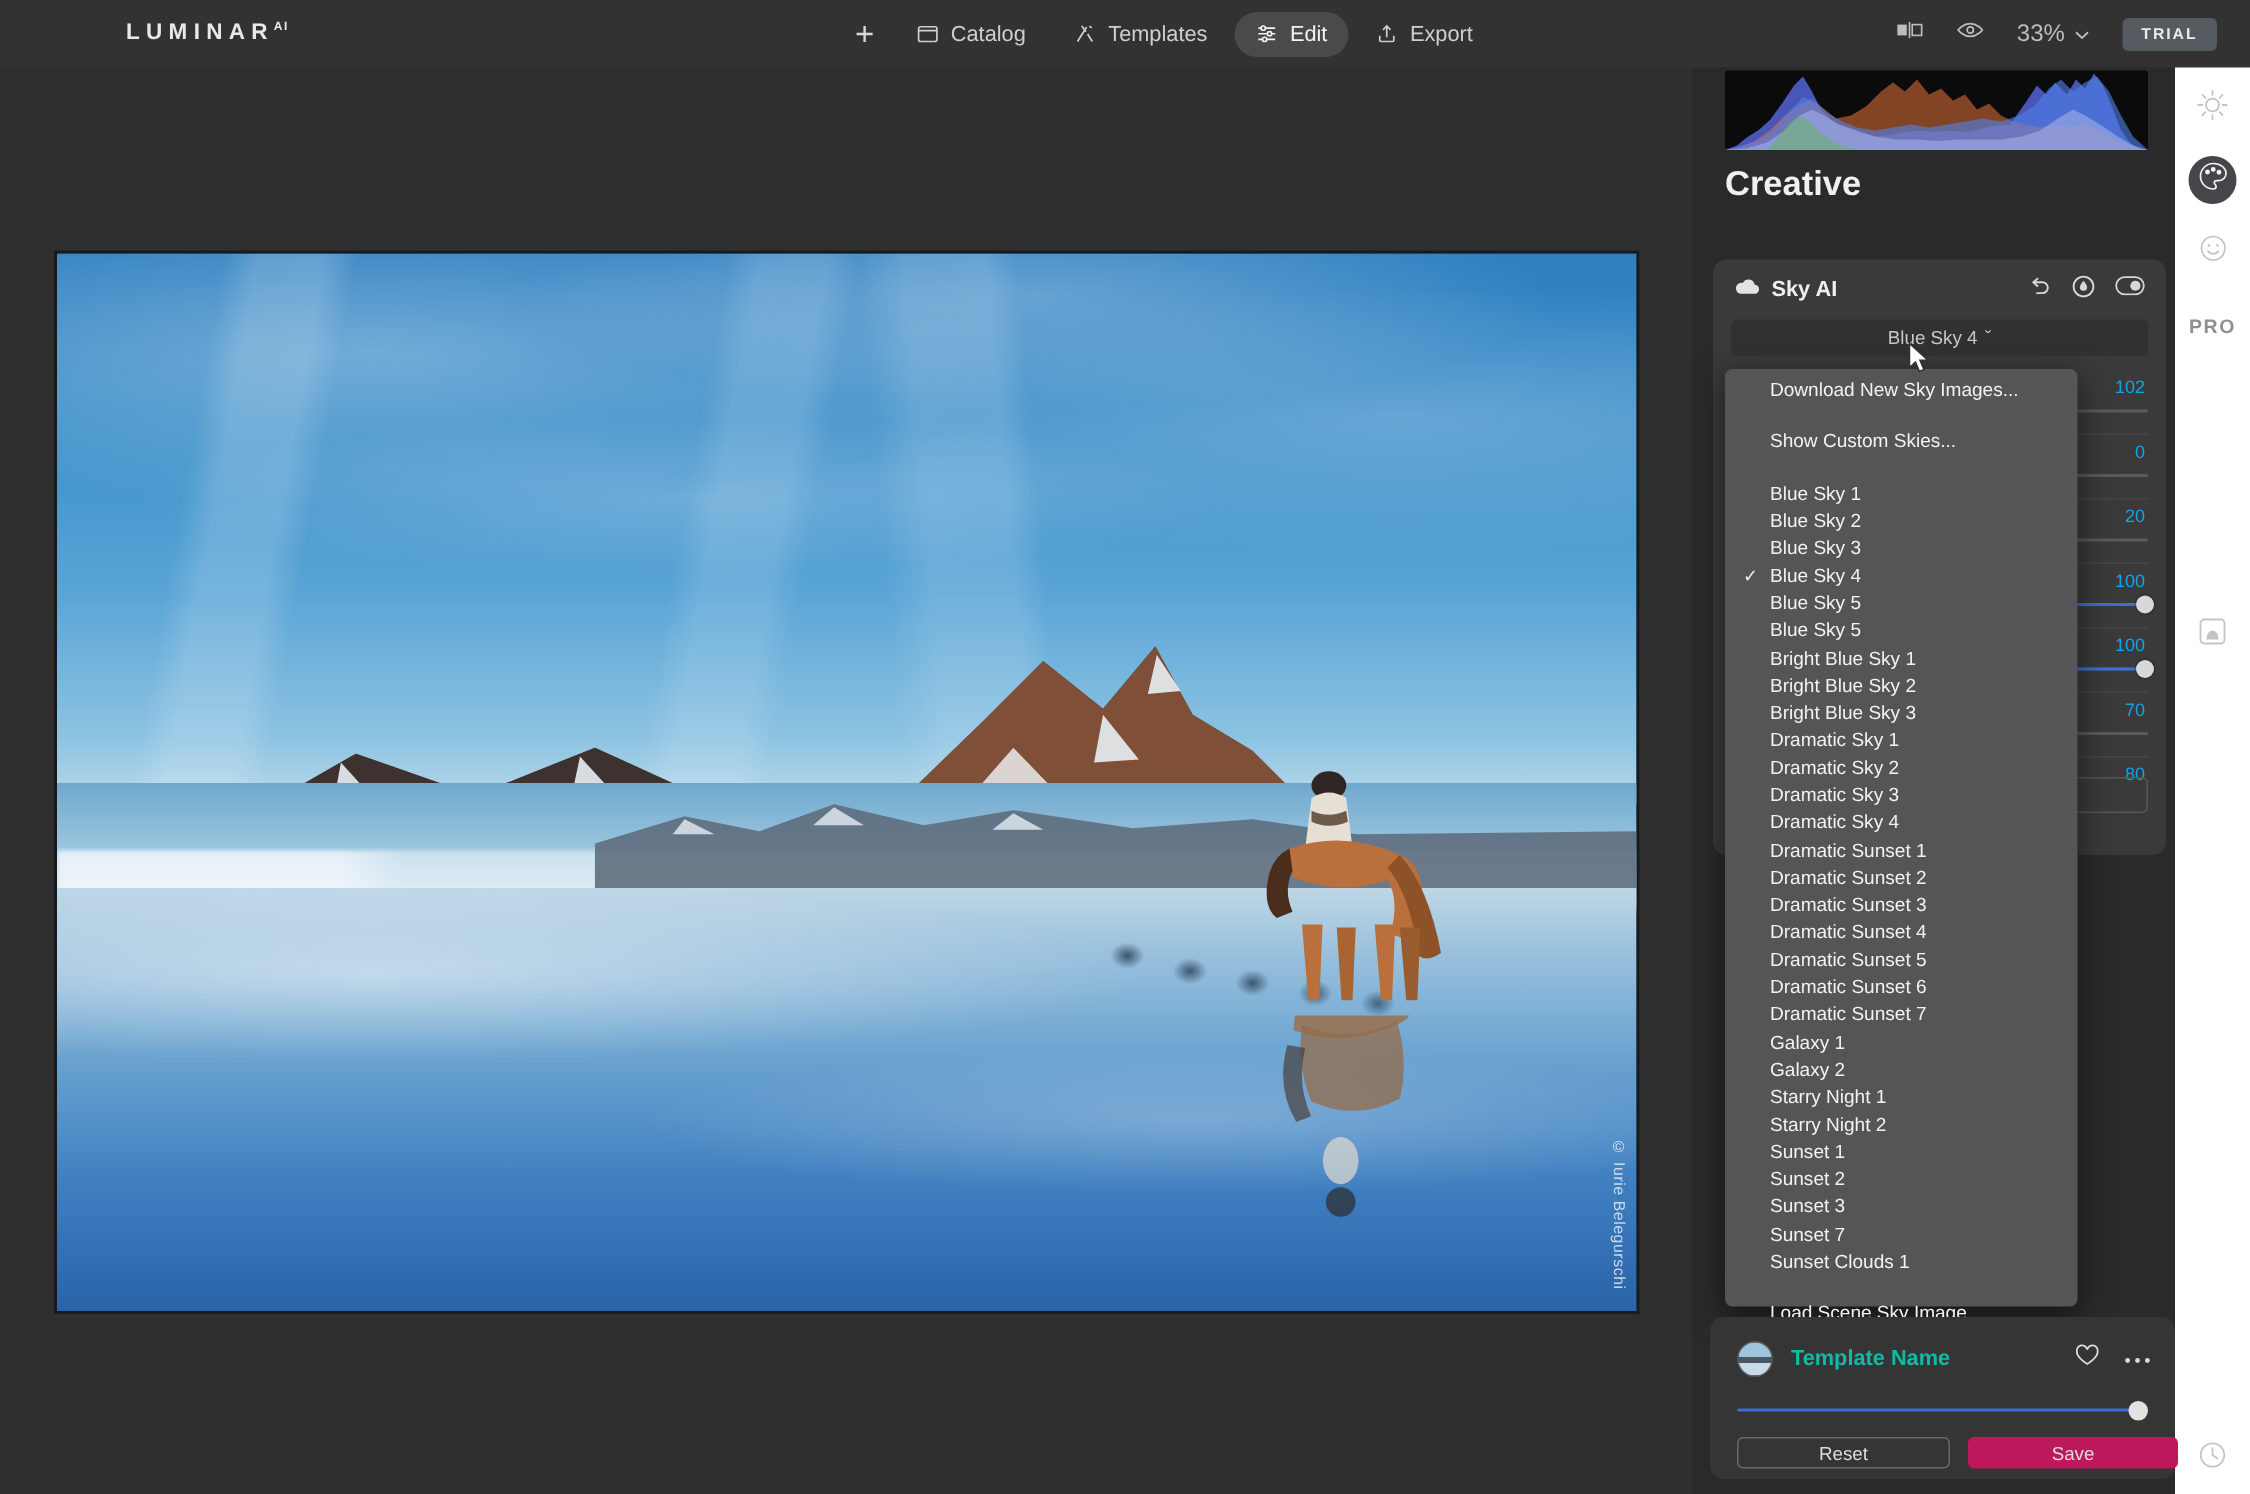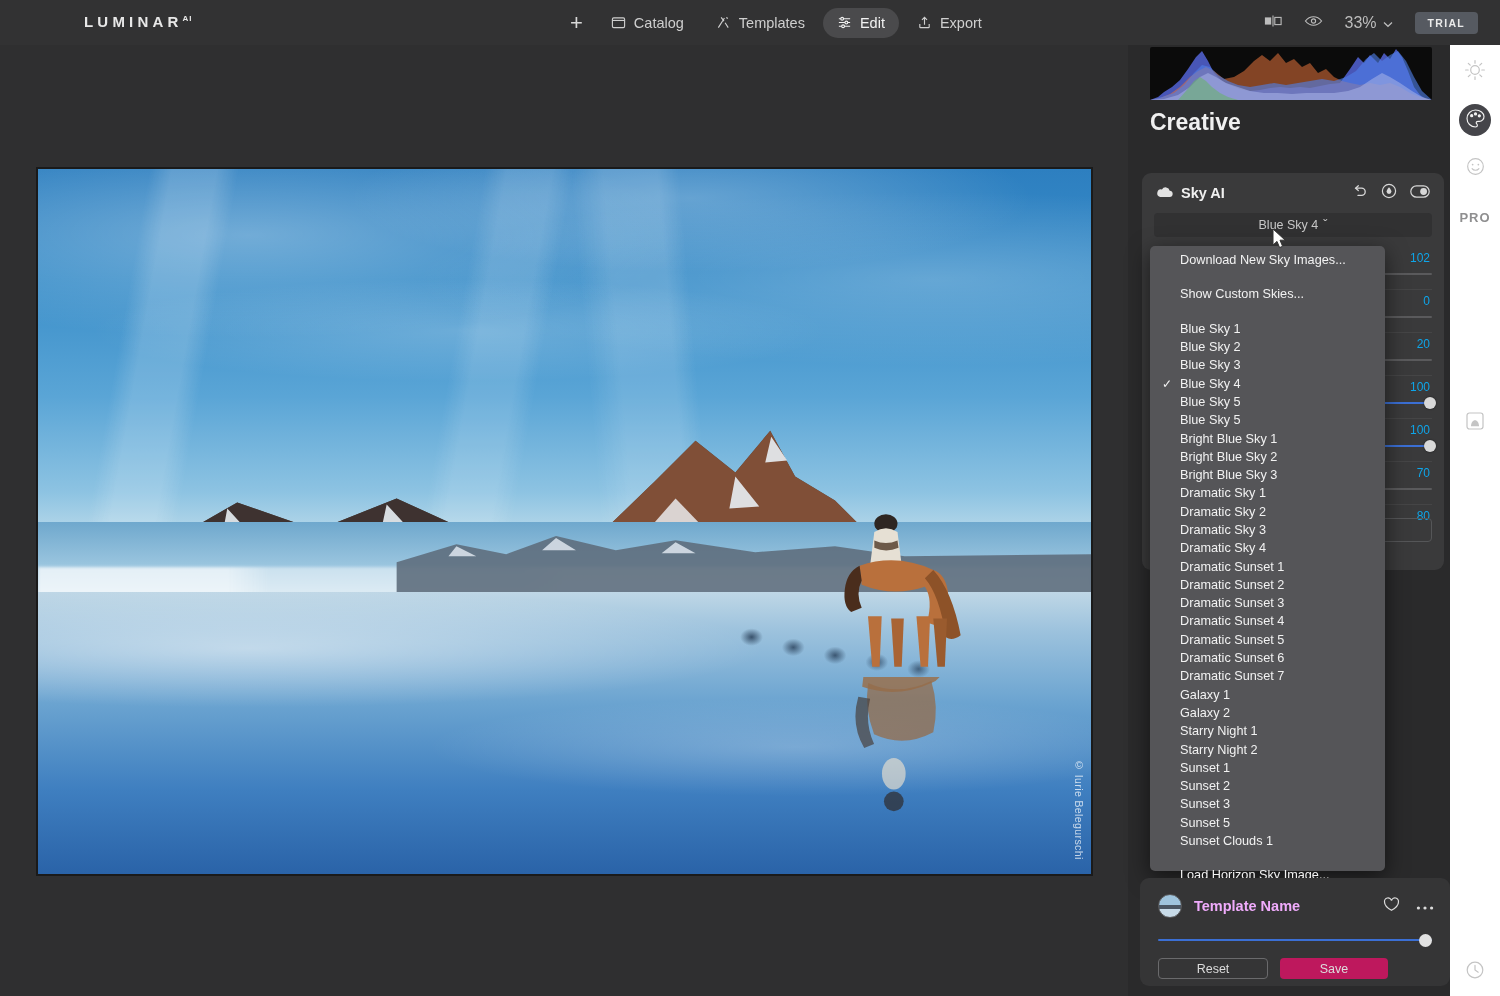--- a/index.html
+++ b/index.html
@@ -183,26 +183,26 @@
   #template-card {
     position: absolute; left: 1140px; top: 878px; width: 310px; height: 108px;
     background: #353536; border-radius: 9px; z-index: 50;
   }
   #tpl-head { position:absolute; left:18px; top:16px; right:16px; display:flex; align-items:center; }
   #tpl-thumb {
     width: 24px; height: 24px; border-radius: 50%; overflow:hidden;
     background: linear-gradient(#9fc4dd 0 45%, #4a5663 45% 62%, #c8dbe8 62% 100%);
     border: 1px solid #5a5a5c;
   }
-  #tpl-name { color:#f0abfc; font-size:14.5px; font-weight:700; margin-left:12px; }
+  #tpl-name { color:#14b8a6; font-size:14.5px; font-weight:700; margin-left:12px; }
   #tpl-actions { margin-left:auto; display:flex; align-items:center; gap:16px; }
   #tpl-slider { position:absolute; left:18px; top:56px; width:274px; height:12px; }
   #tpl-slider .t { position:absolute; left:0; top:5px; width:100%; height:2px; background:#3b6fd4; border-radius:1px; }
   #tpl-slider .k { position:absolute; right:0; top:0; width:13px; height:13px; border-radius:50%; background:#e2e2e2; }
-  #tpl-buttons { position:absolute; left:18px; top:80px; width:230px; display:flex; gap:12px; }
+  #tpl-buttons { position:absolute; left:18px; top:80px; width:294px; display:flex; gap:12px; }
   .tbtn {
     flex:1; height:21px; border-radius:4px;
     display:flex; align-items:center; justify-content:center;
     font-size:12.5px; color:#dcdcdc;
   }
   #reset-btn { border:1px solid #6a6a6c; }
   #save-btn { background:#be185d; }
 
   
   #rail {
@@ -539,27 +539,27 @@
       <div class="mi">
         <span>Sunset 1</span>
       </div>
       <div class="mi">
         <span>Sunset 2</span>
       </div>
       <div class="mi">
         <span>Sunset 3</span>
       </div>
       <div class="mi">
-        <span>Sunset 5</span>
+        <span>Sunset 7</span>
       </div>
       <div class="mi gap-after">
         <span>Sunset Clouds 1</span>
       </div>
       <div class="mi">
-        <span>Load Horizon Sky Image...</span>
+        <span>Load Scene Sky Image...</span>
       </div>
     </div>
 
   <svg style="position:absolute;left:1272px;top:228px;z-index:60;" width="16" height="22" viewBox="0 0 16 22">
     <path d="M1 1 L1 17 L5 13.4 L7.6 19.6 L10.6 18.3 L8 12.2 L13.2 12.2 Z" fill="#ffffff" stroke="#333" stroke-width="1"></path>
   </svg>
 
   <div id="template-card">
     <div id="tpl-head">
       <div id="tpl-thumb"></div>

